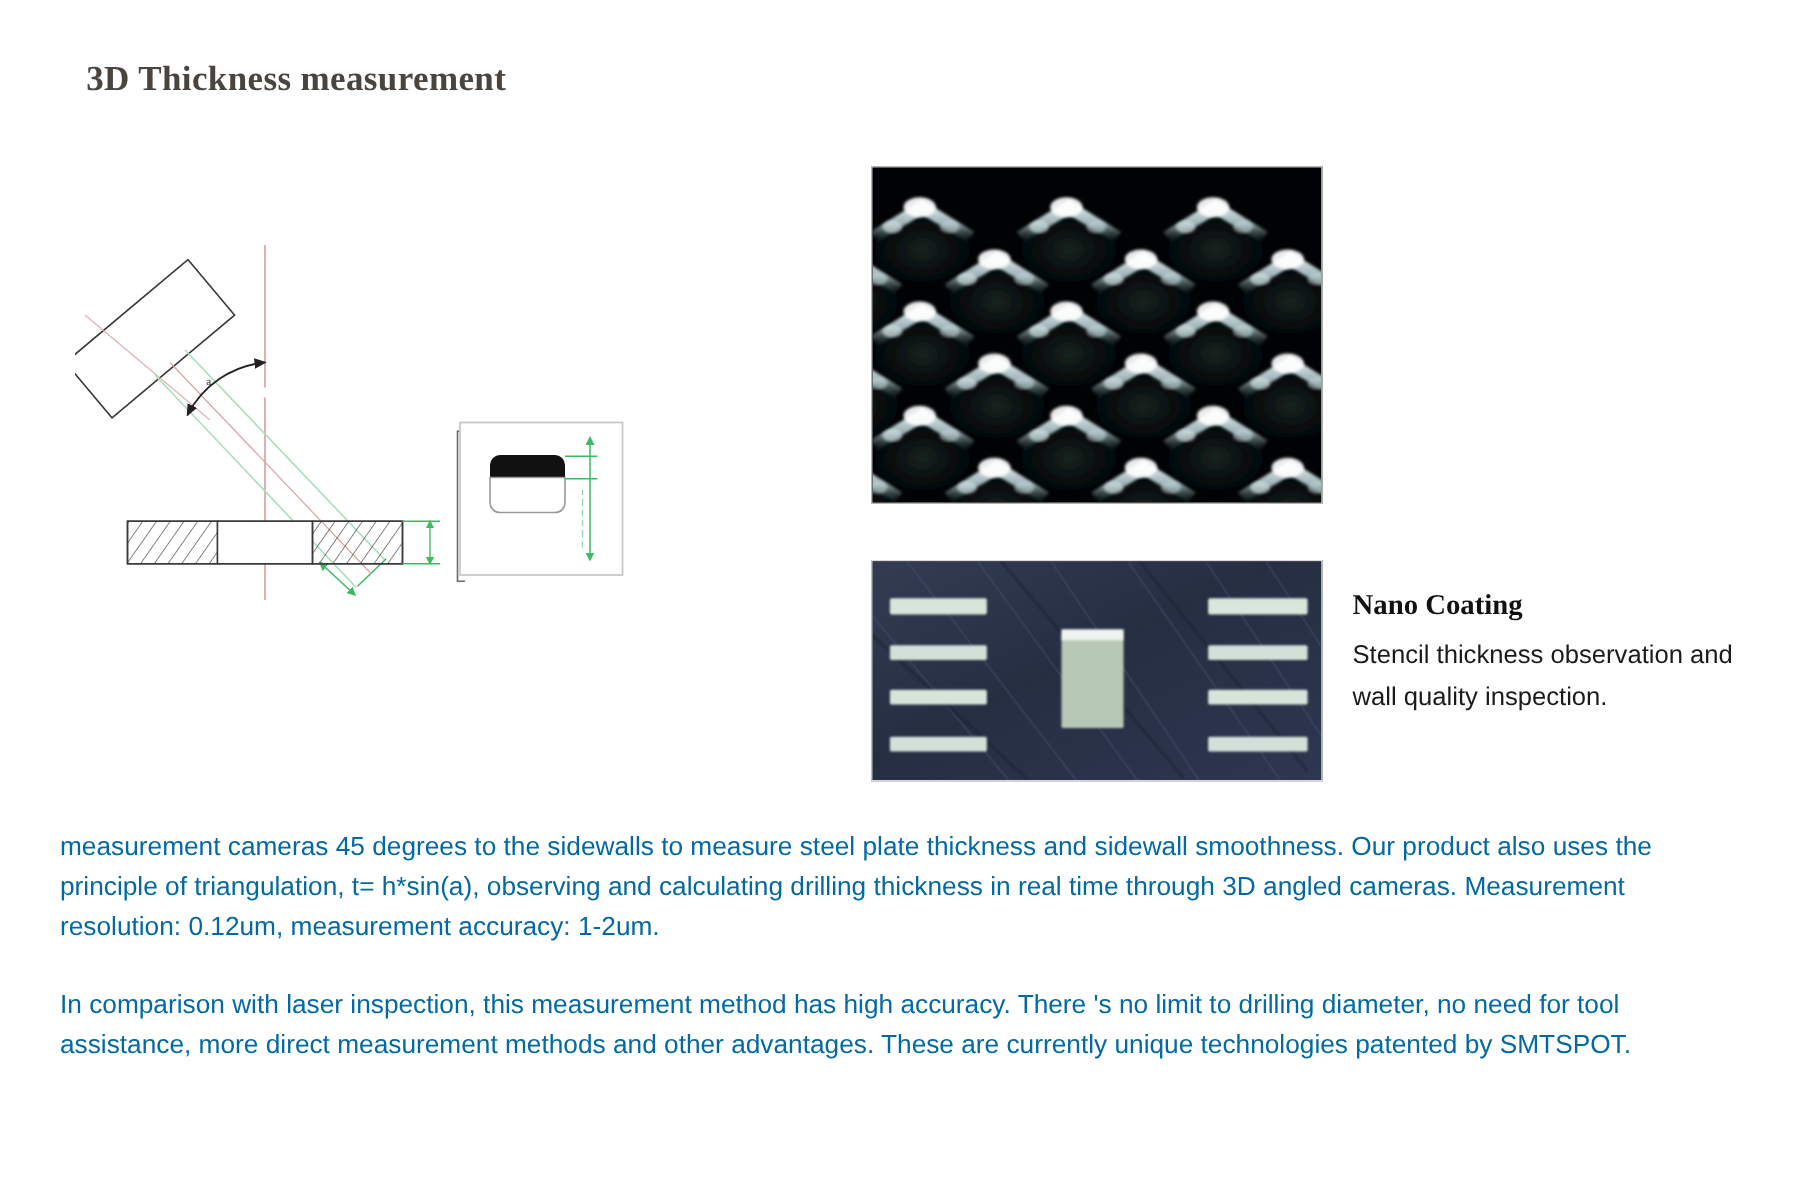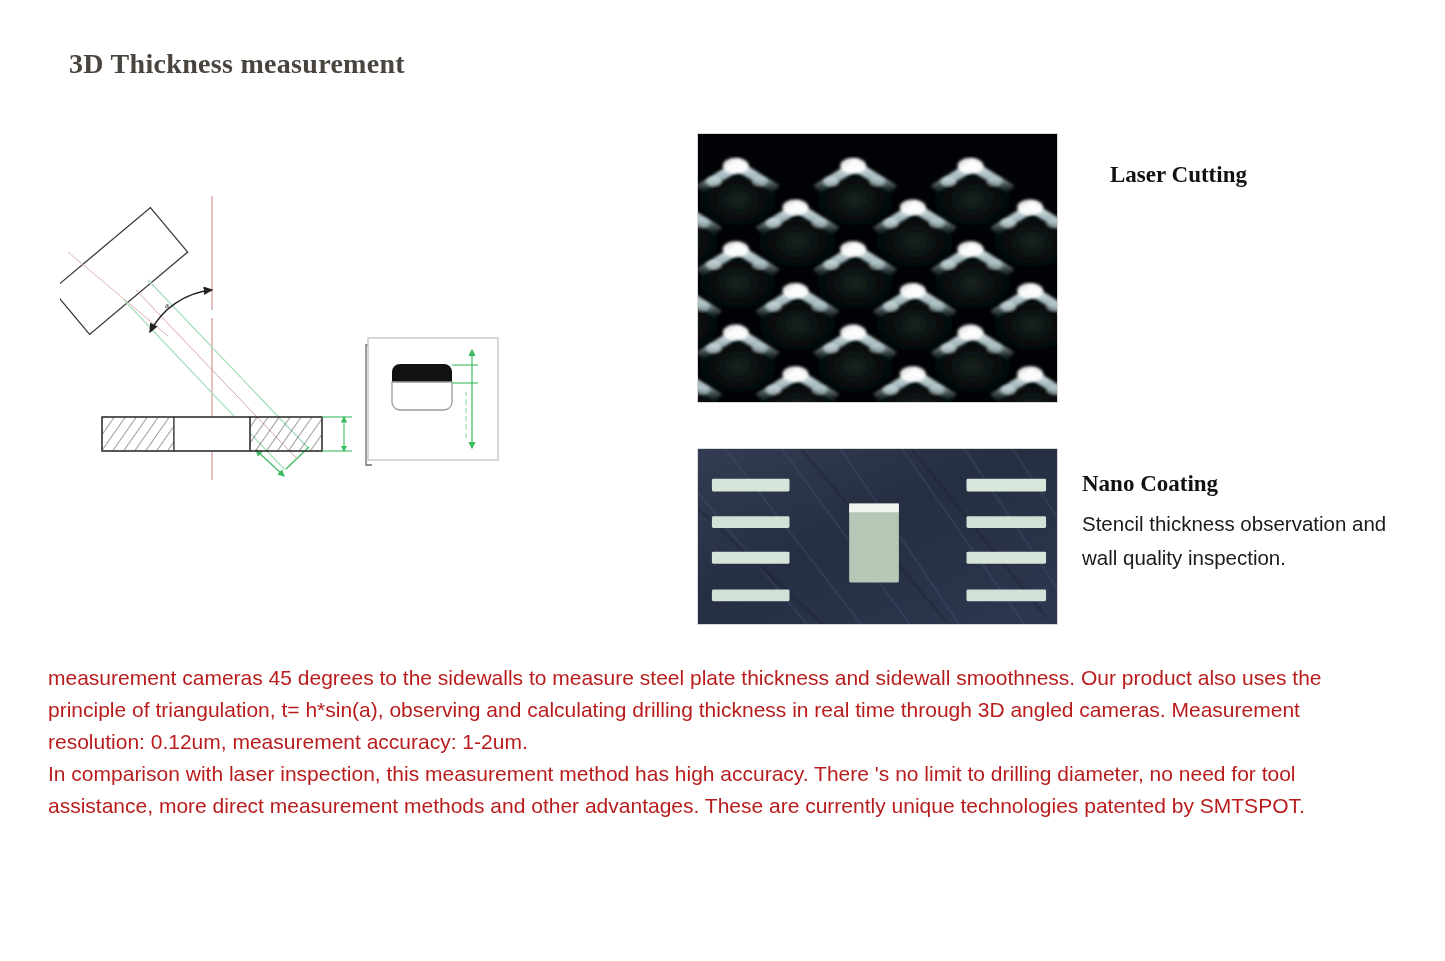--- a/index.html
+++ b/index.html
@@ -84,24 +84,24 @@
   #body-text {
     position: absolute;
     left: 48px;
     top: 662px;
     width: 1346px;
   }
   .body-para {
     font-family: "Liberation Sans", sans-serif;
     font-size: 21px;
     line-height: 1.52;
-    color: #b91c1c;
+    color: #0369a1;
     margin: 0;
   }
-  .body-para + .body-para { }
+  .body-para + .body-para { margin-top: 30px; }
 </style>
 </head>
 <body>
 
 <div id="page-title">3D Thickness measurement</div>
 
 <div id="diagram-area">
   <svg id="diagram-svg" width="460" height="340" viewBox="0 0 460 340" xmlns="http://www.w3.org/2000/svg">
     <defs>
       <pattern id="hatch" width="9" height="9" patternTransform="rotate(35)" patternUnits="userSpaceOnUse">
@@ -288,21 +288,20 @@
     <g filter="url(#barblur)">
       <rect x="270" y="30" width="80" height="13" rx="1.5" fill="#d9e6dc"></rect>
       <rect x="270" y="68" width="80" height="12" rx="1.5" fill="#d2e0d7"></rect>
       <rect x="270" y="104" width="80" height="12" rx="1.5" fill="#d7e4da"></rect>
       <rect x="270" y="142" width="80" height="12" rx="1.5" fill="#d2e0d7"></rect>
     </g>
   </svg>
 </div>
 
 <div class="caption-block" id="caption-laser">
-  <div class="caption-heading">Laser Cutting</div>
 </div>
 
 <div class="caption-block" id="caption-nano">
   <div class="caption-heading">Nano Coating</div>
   <div class="caption-body">Stencil thickness observation and wall quality inspection.</div>
 </div>
 
 <div id="body-text">
   <p class="body-para">measurement cameras 45 degrees to the sidewalls to measure steel plate thickness and sidewall smoothness. Our product also uses the principle of triangulation, t= h*sin(a), observing and calculating drilling thickness in real time through 3D angled cameras. Measurement resolution: 0.12um, measurement accuracy: 1-2um.</p>
   <p class="body-para">In comparison with laser inspection, this measurement method has high accuracy. There 's no limit to drilling diameter, no need for tool assistance, more direct measurement methods and other advantages. These are currently unique technologies patented by SMTSPOT.</p>

